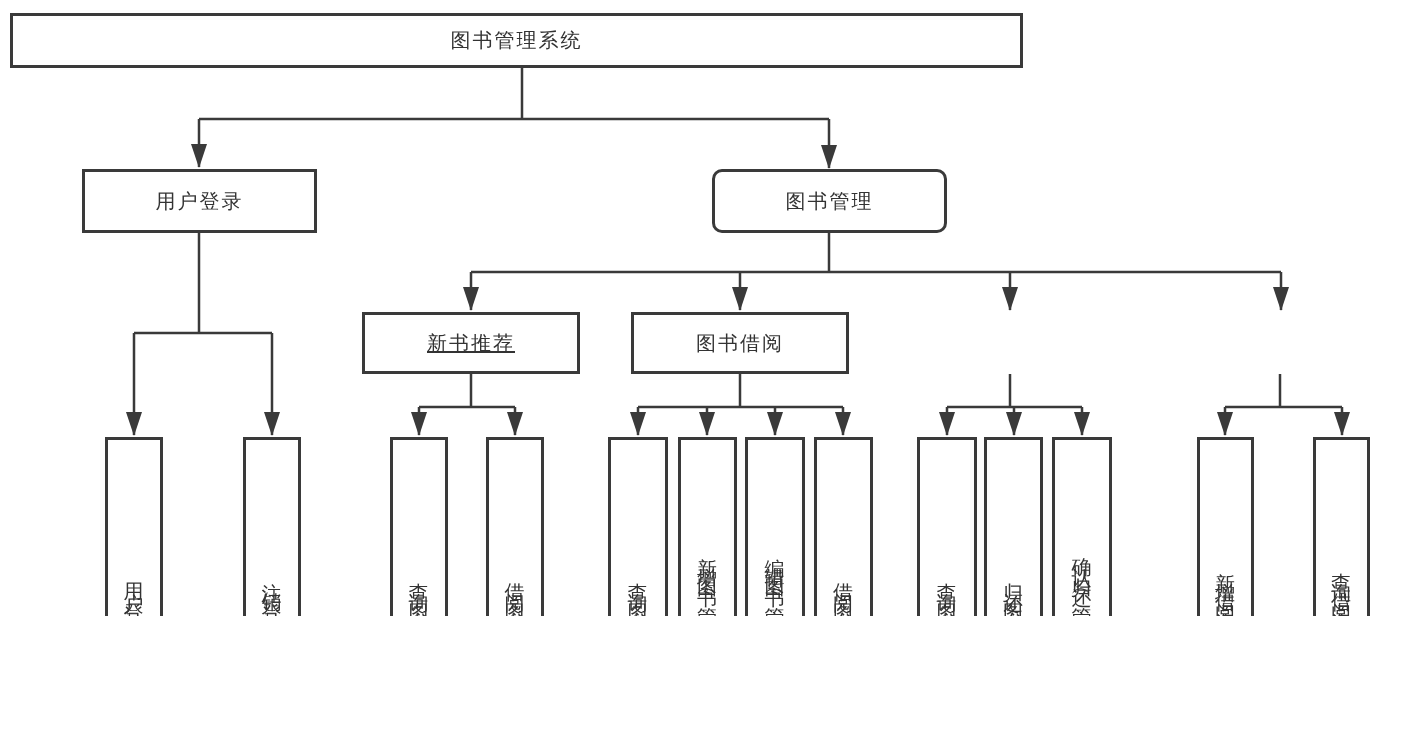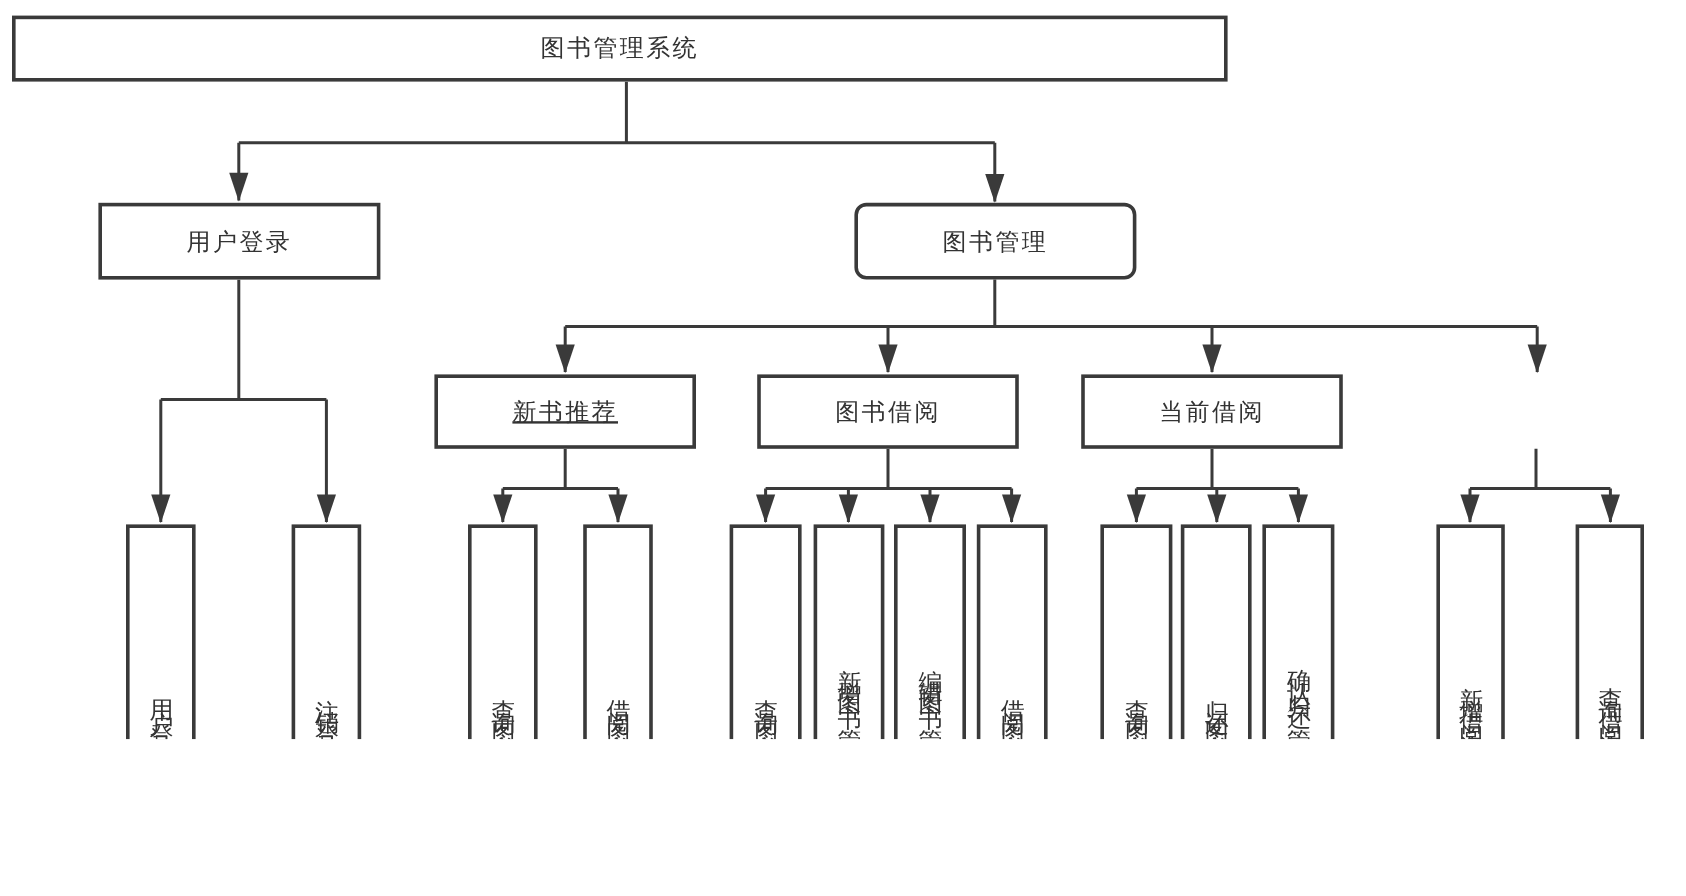--- a/index.html
+++ b/index.html
@@ -70,21 +70,20 @@
     <polygon points="1334,412 1350,412 1342,436"></polygon>
   </svg>
 
   <div class="box root-box h-label">图书管理系统</div>
 
   <div class="box lvl2 h-label" style="left:82px;">用户登录</div>
   <div class="box lvl2 h-label" style="left:712px;border-radius:10px;">图书管理</div>
 
   <div class="box lvl3 h-label" style="left:362px;text-decoration:underline;">新书推荐</div>
   <div class="box lvl3 h-label" style="left:631px;">图书借阅</div>
-  <div class="box lvl3 h-label" style="left:901px;">当前借阅</div>
 
   <div class="box leaf" style="left:105px;width:58px;">用户登录</div>
   <div class="box leaf" style="left:243px;width:58px;">注销登录</div>
 
   <div class="box leaf" style="left:390px;width:58px;">查询图书</div>
   <div class="box leaf" style="left:486px;width:58px;">借阅图书</div>
 
   <div class="box leaf" style="left:608px;width:60px;">查询图书</div>
   <div class="box leaf" style="left:678px;width:59px;">新增图书（管理员）</div>
   <div class="box leaf" style="left:745px;width:60px;">编辑图书（管理员）</div>

